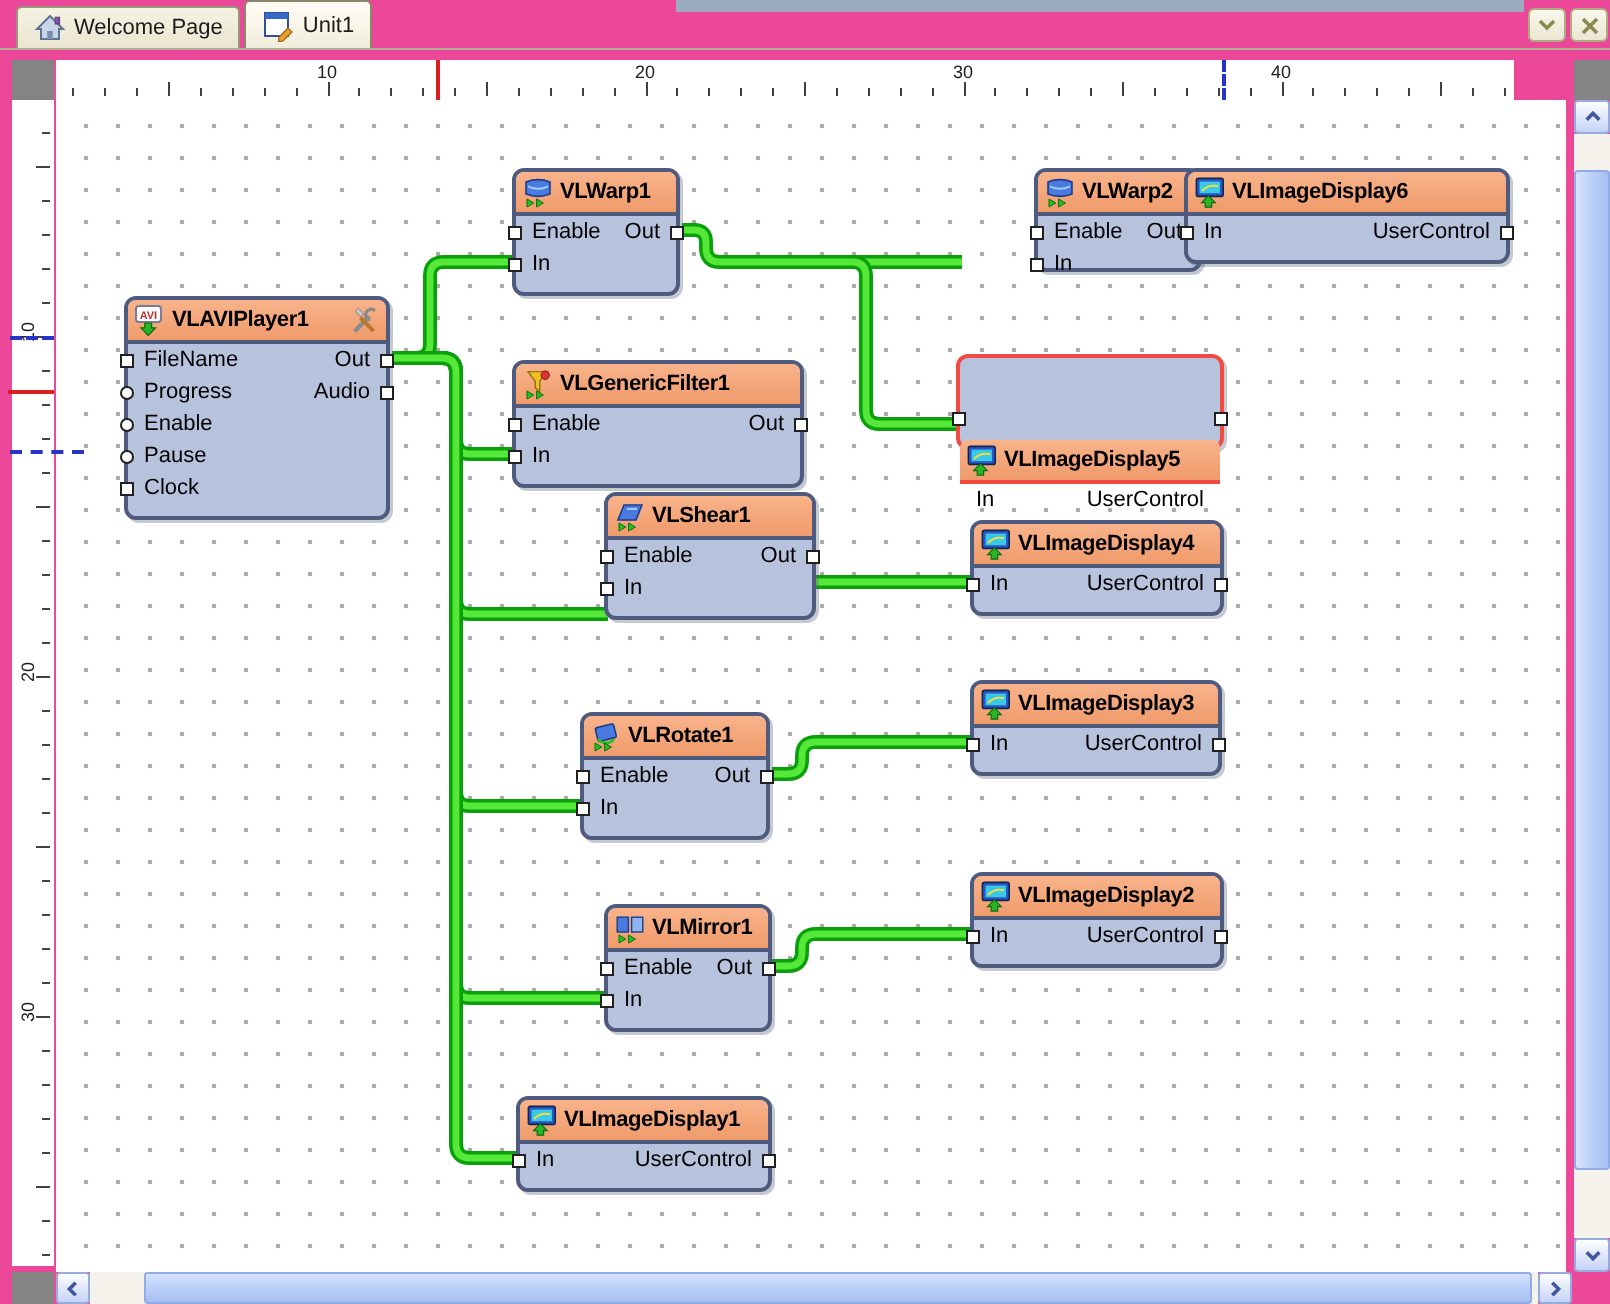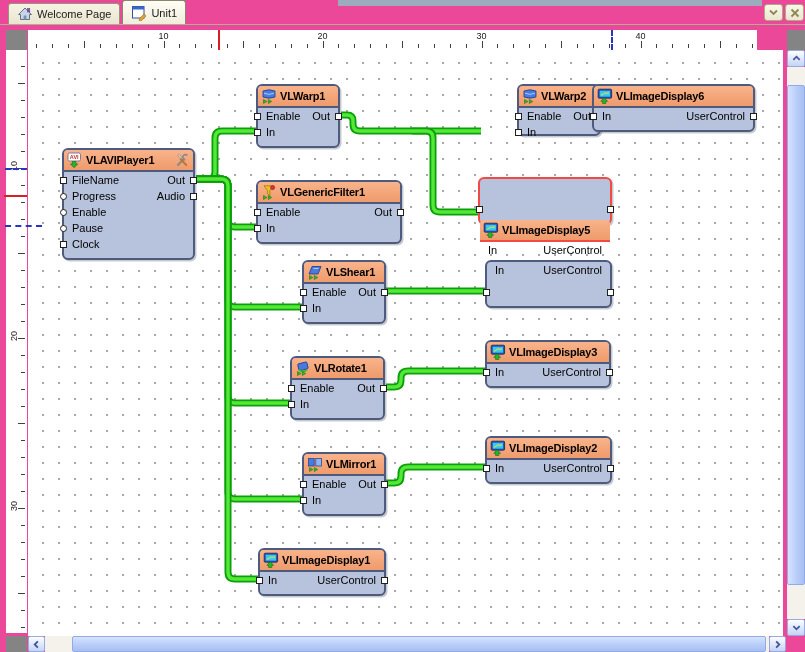--- a/index.html
+++ b/index.html
@@ -419,21 +419,21 @@
           </div>
           <div class="pin l sq" style="top: 26.5px;"></div>
           <div class="pin r sq" style="top: 26.5px;"></div>
           <div class="rows">
             <div class="row">
               <span class="rl">In</span>
               <span class="rr">UserControl</span>
             </div>
           </div>
         </div>
-        <div class="block" style="left: 274px; top: 210px; width: 84px; height: 64px;">
+        <div class="block" style="left: 274px; top: 196px; width: 106px; height: 64px;">
           <div class="hdr">
             <span class="hicon">
               <svg width="16" height="16" viewBox="0 0 16 16">
                 <path d="M5 2.5 h9 l-3 7.5 h-9 z" fill="#4A7AE0" stroke="#1C3C8C" stroke-width="0.8"></path>
                 <path d="M6.5 4.5 h5" stroke="#9CD0F8" stroke-width="1"></path>
                 <path d="M2.5 11.5 l3.4 2 -3.4 2 z" fill="#22C022" stroke="#0C6C0C" stroke-width="0.5"></path>
                 <path d="M7.3 11.5 l3.4 2 -3.4 2 z" fill="#22C022" stroke="#0C6C0C" stroke-width="0.5"></path>
               </svg>
             </span>
             <span class="title">VLShear1</span>
@@ -445,20 +445,31 @@
             <div class="row">
               <span class="rl">Enable</span>
               <span class="rr">Out</span>
             </div>
             <div class="row">
               <span class="rl">In</span>
             </div>
           </div>
         </div>
         <div class="block" style="left: 457px; top: 210px; width: 127px; height: 48px;">
+          <div class="hdr">
+            <span class="hicon">
+              <svg width="16" height="16" viewBox="0 0 16 16">
+                <rect x="1.2" y="1.2" width="13.4" height="9" rx="1" fill="#2858C8" stroke="#10244C" stroke-width="0.8"></rect>
+                <rect x="2.8" y="2.8" width="10.2" height="5.8" fill="#38C8E8"></rect>
+                <path d="M4 7.5 q3 -3.4 8 -2.4" stroke="#F0E040" stroke-width="1" fill="none"></path>
+                <path d="M5.6 15.6 v-2.3 h-1.8 l3.4 -3.5 3.4 3.5 h-1.8 v2.3 z" fill="#28B428" stroke="#0C6C0C" stroke-width="0.6"></path>
+              </svg>
+            </span>
+            <span class="title">VLImageDisplay4</span>
+          </div>
           <div class="pin l sq" style="top: 26.5px;"></div>
           <div class="pin r sq" style="top: 26.5px;"></div>
           <div class="rows">
             <div class="row">
               <span class="rl">In</span>
               <span class="rr">UserControl</span>
             </div>
           </div>
         </div>
         <div class="block" style="left: 262px; top: 306px; width: 95px; height: 64px;">

